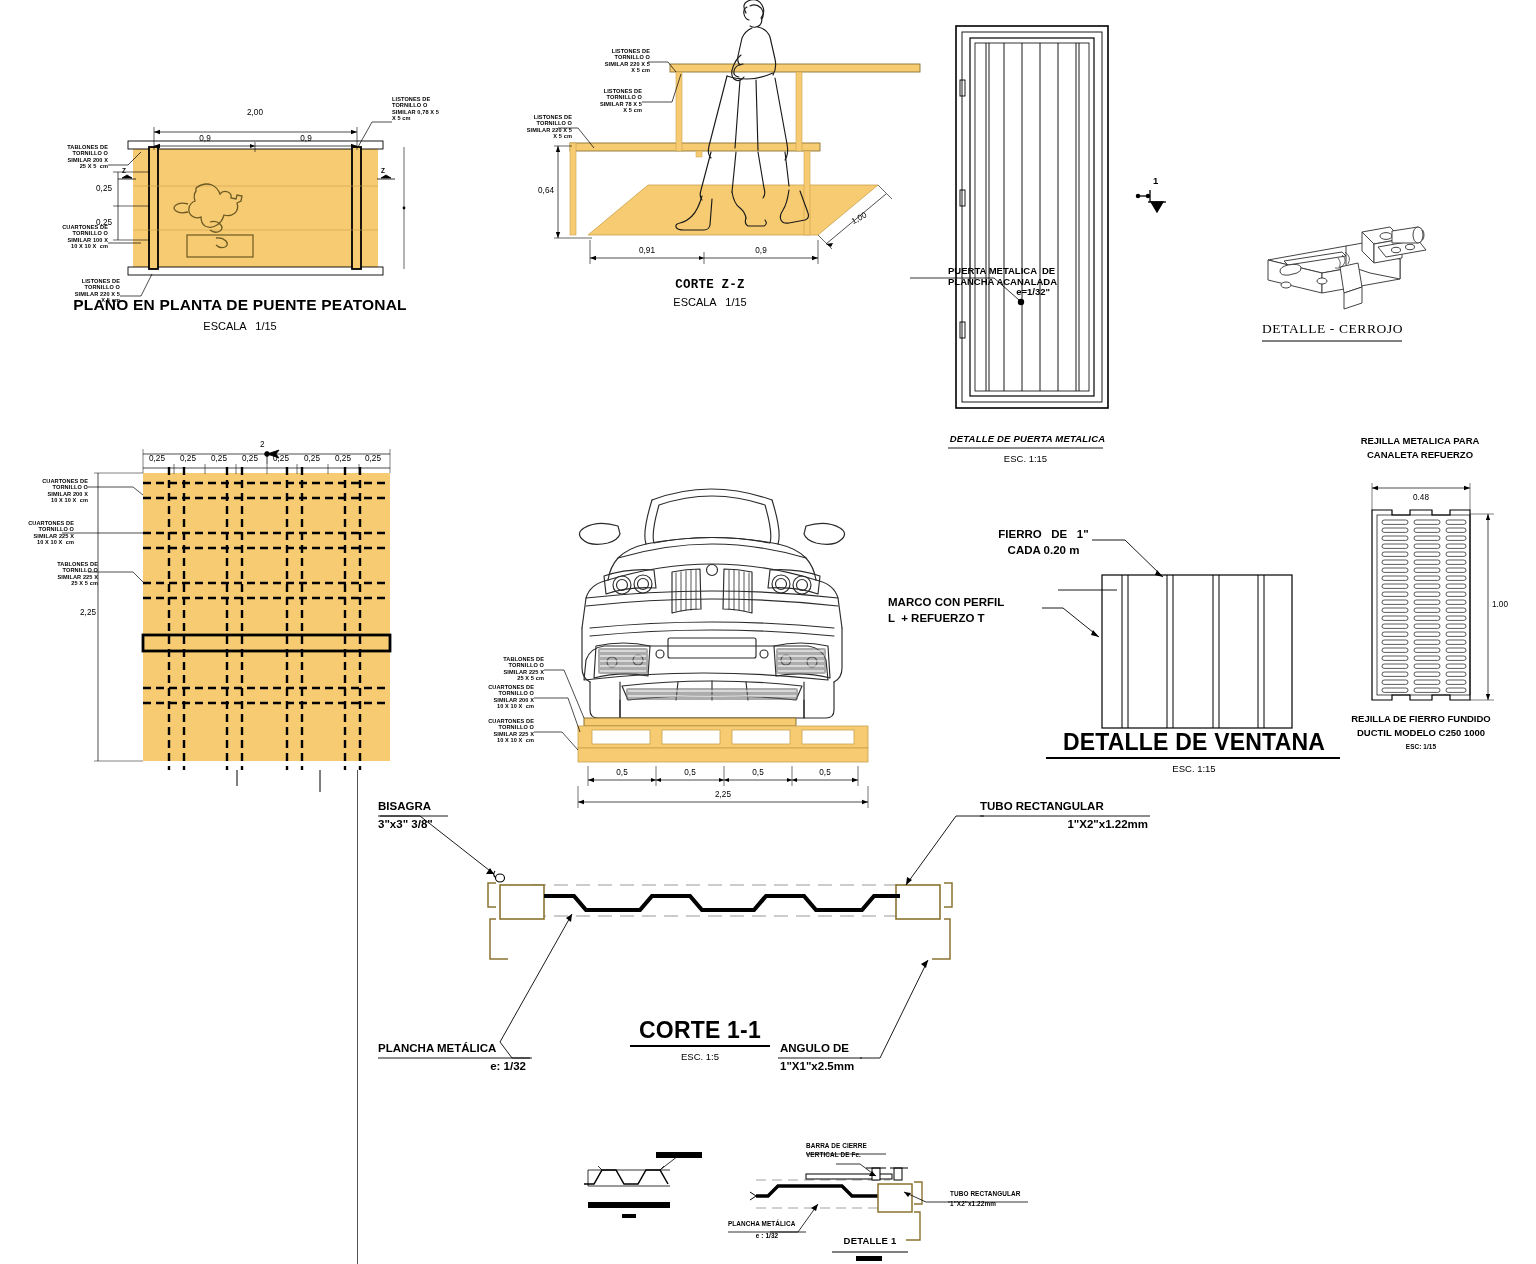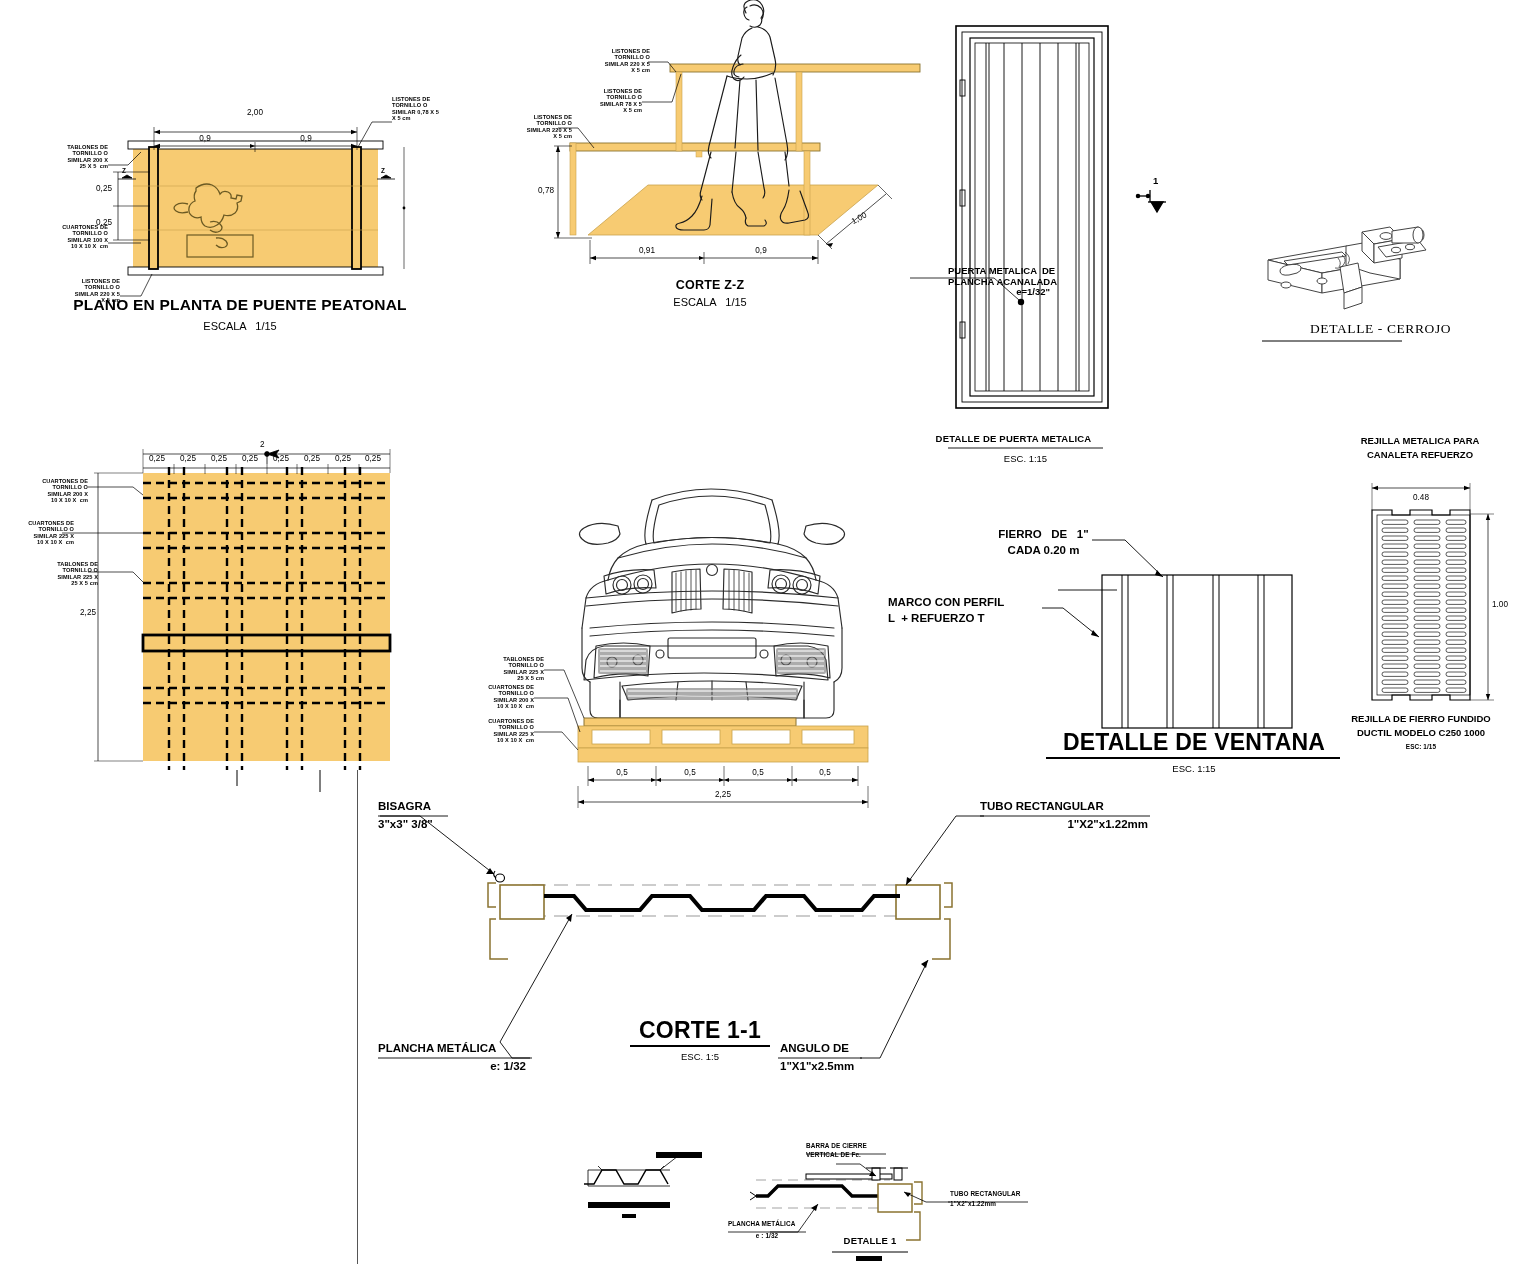--- a/index.html
+++ b/index.html
@@ -15,21 +15,21 @@
   .tiny7{font-size:6.4px;font-weight:bold;letter-spacing:.1px;}
   .dim{font-size:8.2px;font-weight:normal;}
   .title-lg{font-size:15.5px;font-weight:bold;letter-spacing:.2px;}
   .title-xl{font-size:23px;font-weight:bold;letter-spacing:.2px;}
   .title-md{font-size:12.5px;font-weight:bold;letter-spacing:.2px;}
   .title-sm{font-size:9.5px;font-weight:bold;letter-spacing:.2px;}
   .scale{font-size:11px;font-weight:normal;}
   .scale-b{font-size:9.5px;font-weight:normal;}
   .lbl-md{font-size:11.5px;font-weight:bold;}
   .lbl-sm{font-size:9.5px;font-weight:bold;}
-  .serif{font-family:"Liberation Serif",serif;font-size:13.5px;letter-spacing:.6px;margin-left:48px;}
+  .serif{font-family:"Liberation Serif",serif;font-size:13.5px;letter-spacing:.6px;}
   .ctr{text-align:center;}
   .rgt{text-align:right;}
   .rot{transform:rotate(-28deg);transform-origin:left top;}
 </style>
 </head>
 <body>
 
 <div class="sheet">
 
 <div class="abs" style="left:0;top:0;width:470px;height:340px;">
@@ -189,26 +189,26 @@
   <div class="t tiny rgt" style="left:70px;top:88px;width:72px;"><span>LISTONES DE</span>
 <span>TORNILLO O</span>
 <span>SIMILAR 78 X 5</span>
 <span>X 5 cm</span></div>
 
   <div class="t tiny rgt" style="left:0px;top:114px;width:72px;"><span>LISTONES DE</span>
 <span>TORNILLO O</span>
 <span>SIMILAR 220 X 5</span>
 <span>X 5 cm</span></div>
 
-  <div class="t dim rgt" style="left:20px;top:186px;width:34px;">0,78</div>
+  <div class="t dim rgt" style="left:20px;top:186px;width:34px;">0,64</div>
   <div class="t dim ctr" style="left:122px;top:246px;width:50px;">0,91</div>
   <div class="t dim ctr" style="left:236px;top:246px;width:50px;">0,9</div>
   <div class="t dim rot" style="left:350px;top:218px;">1,00</div>
 
-  <div class="t title-md ctr" style="left:110px;top:278px;width:200px;">CORTE Z-Z</div>
+  <div class="t title-md ctr" style="left:110px;top:278px;width:200px;font-family:Liberation Mono, monospace;">CORTE Z-Z</div>
   <div class="t scale ctr" style="left:110px;top:296px;width:200px;">ESCALA   1/15</div>
 </div>
 
 <div class="abs" style="left:900px;top:10px;width:340px;height:480px;">
   <svg width="340" height="480" viewBox="0 0 340 480">
 
     <rect x="56" y="16" width="152" height="382" fill="none" stroke="#000" stroke-width="1.6"></rect>
     <rect x="62" y="22" width="140" height="370" fill="none" stroke="#000" stroke-width="0.9"></rect>
 
     <rect x="70" y="28" width="124" height="358" fill="none" stroke="#000" stroke-width="1.2"></rect>
@@ -244,21 +244,21 @@
 
     <line x1="48" y1="438" x2="203" y2="438" stroke="#000" stroke-width="0.9"></line>
   </svg>
 
   <div class="t lbl-sm rgt" style="left:0px;top:256px;width:102px;margin-left:48px;"><span>PUERTA METALICA  DE</span>
 <span>PLANCHA ACANALADA</span>
 <span>e=1/32"</span></div>
 
   <div class="t title-sm" style="left:253px;top:166px;">1</div>
 
-  <div class="t title-sm ctr" style="left:26px;top:424px;width:175px;">DETALLE DE PUERTA METALICA</div>
+  <div class="t title-sm ctr" style="left:40px;top:424px;width:175px;font-style:italic;">DETALLE DE PUERTA METALICA</div>
   <div class="t scale-b ctr" style="left:38px;top:444px;width:175px;">ESC. 1:15</div>
 </div>
 
 <div class="abs" style="left:1250px;top:225px;width:280px;height:130px;">
   <svg width="280" height="130" viewBox="0 0 280 130">
     <g fill="#fff" stroke="#3a3a3a" stroke-width="0.95" stroke-linejoin="round">
 
       <path d="M18,35 L96,21 L150,34 L72,48 Z"></path>
       <path d="M18,35 L18,55 L72,68 L72,48 Z"></path>
       <path d="M72,48 L150,34 L150,54 L72,68 Z"></path>

